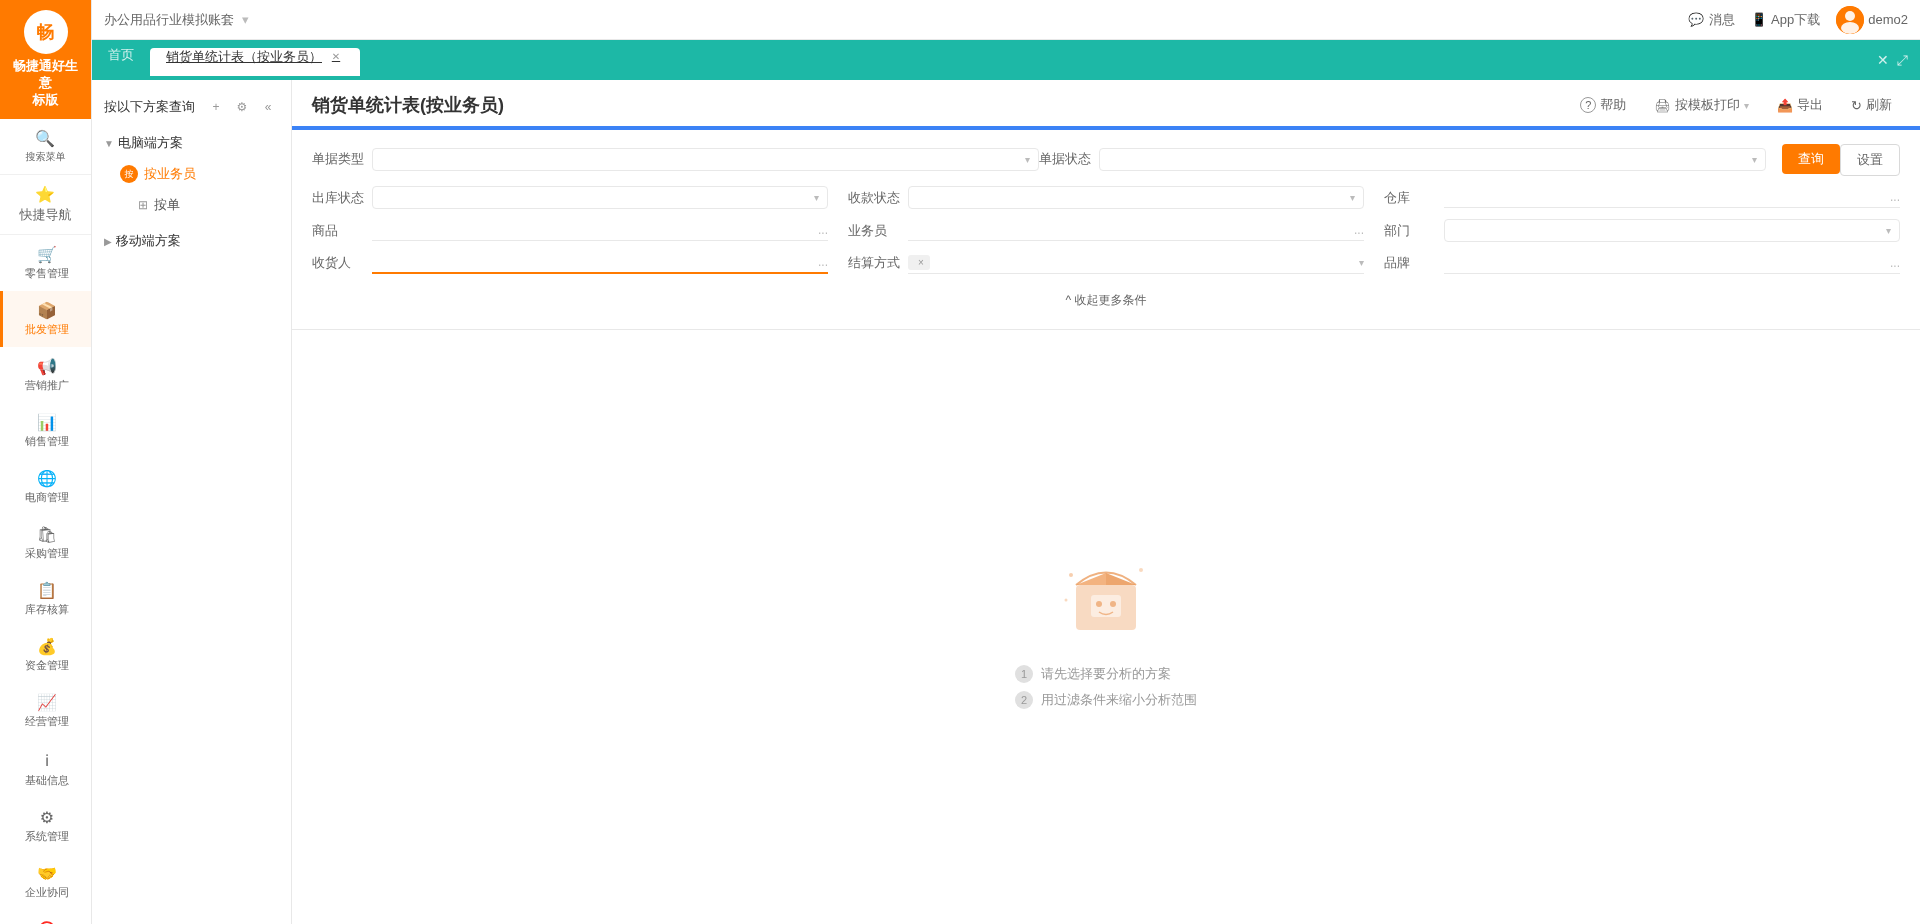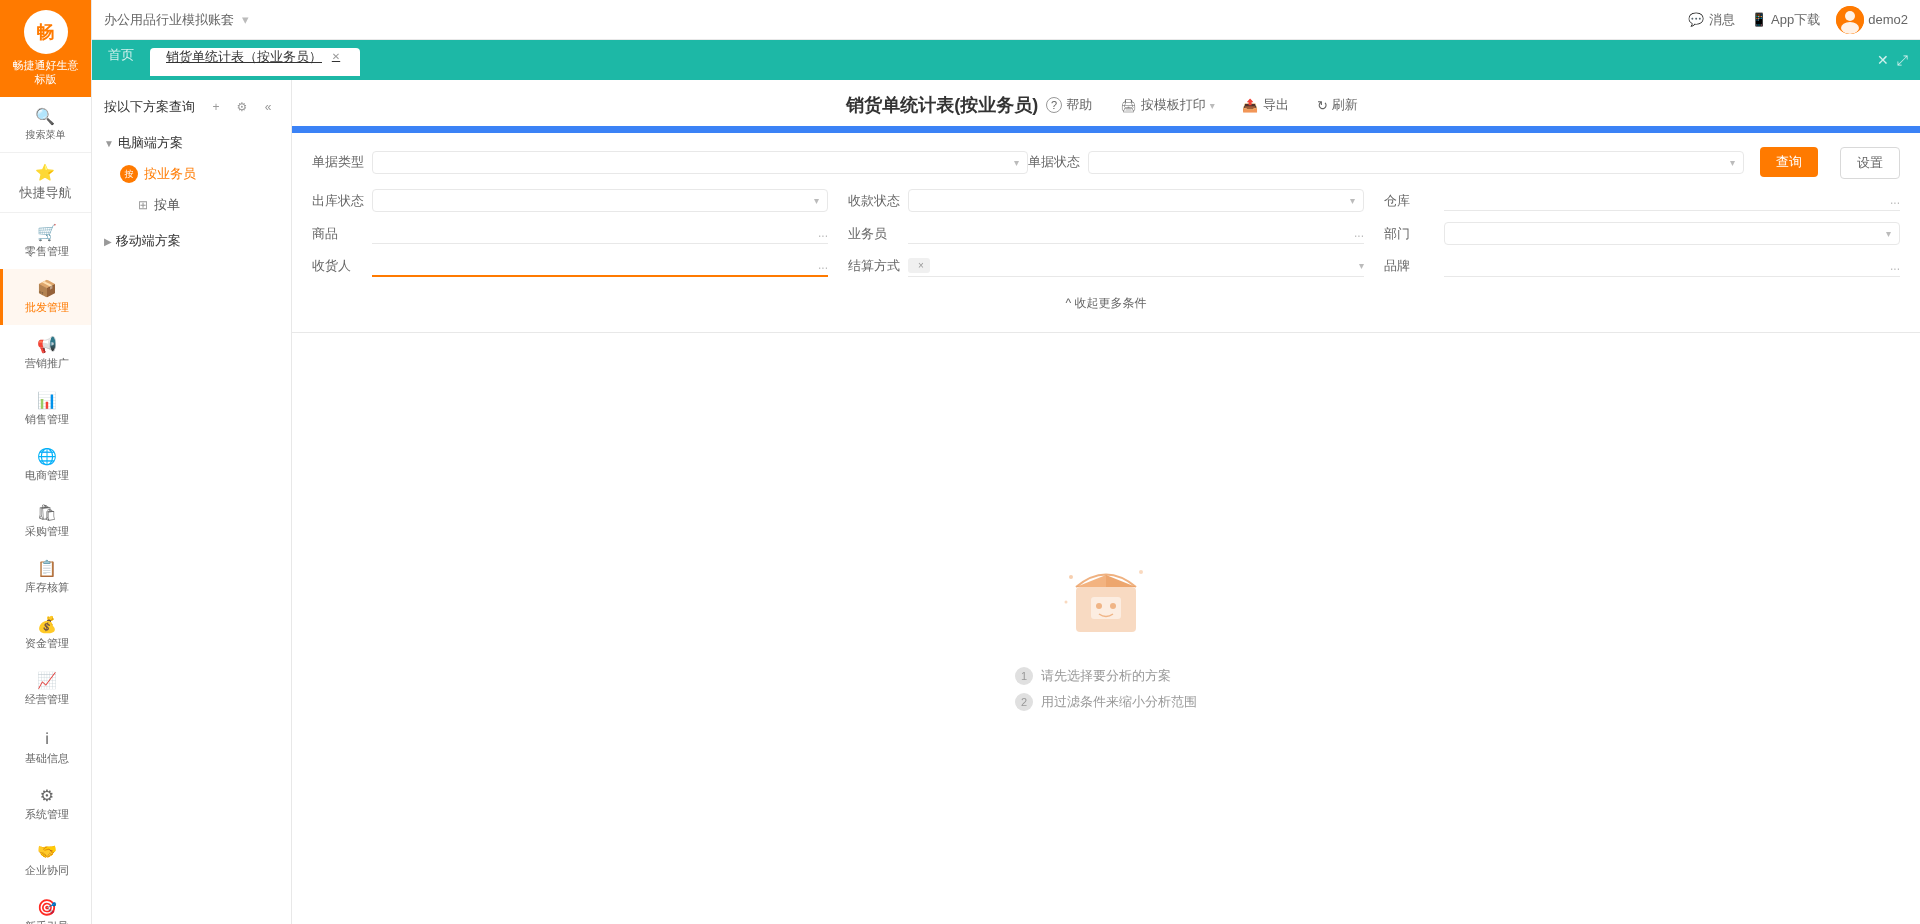--- a/index.html
+++ b/index.html
@@ -5,21 +5,21 @@
     * { box-sizing: border-box; margin: 0; padding: 0; font-family: 'Microsoft YaHei', Arial, sans-serif; }
     body { background: #f0f2f5; font-size: 13px; color: #333; }
 
     
     .app-container { display: flex; height: 924px; width: 1920px; overflow: hidden; }
 
     
     .sidebar { width: 92px; background: #fff; display: flex; flex-direction: column; align-items: center; border-right: 1px solid #e8e8e8; flex-shrink: 0; }
     .sidebar-logo { width: 100%; padding: 10px 8px; display: flex; flex-direction: column; align-items: center; background: #ff7a00; }
     .sidebar-logo-icon { width: 44px; height: 44px; border-radius: 50%; background: #fff; display: flex; align-items: center; justify-content: center; font-size: 18px; color: #ff7a00; font-weight: bold; }
-    .sidebar-logo-text { color: #fff; font-size: 11px; margin-top: 4px; text-align: center; line-height: 1.3; }
+    .sidebar-logo-text { color: #fff; font-size: 13px; margin-top: 4px; text-align: center; line-height: 1.3; font-weight: bold; }
     .sidebar-search { width: 100%; padding: 10px 0; display: flex; flex-direction: column; align-items: center; border-bottom: 1px solid #f0f0f0; cursor: pointer; }
     .sidebar-search-icon { font-size: 16px; color: #666; }
     .sidebar-search-label { font-size: 10px; color: #666; margin-top: 2px; }
     .sidebar-quicknav { width: 100%; padding: 10px 0; display: flex; flex-direction: column; align-items: center; border-bottom: 1px solid #f0f0f0; cursor: pointer; }
     .sidebar-quicknav-icon { font-size: 16px; color: #666; }
     .sidebar-quicknav-label { font-size: 13px; color: #666; margin-top: 2px; }
     .sidebar-nav { flex: 1; width: 100%; overflow-y: auto; }
     .sidebar-nav-item { width: 100%; padding: 10px 4px; display: flex; flex-direction: column; align-items: center; cursor: pointer; border-left: 3px solid transparent; }
     .sidebar-nav-item.active { background: #fff7f0; border-left-color: #ff7a00; }
     .sidebar-nav-item .nav-icon { font-size: 16px; color: #666; }
@@ -61,21 +61,21 @@
     .side-panel-item.active { color: #ff7a00; }
     .side-panel-item-icon { width: 18px; height: 18px; border-radius: 50%; background: #ff7a00; display: flex; align-items: center; justify-content: center; color: #fff; font-size: 9px; flex-shrink: 0; }
     .side-panel-sub-item { display: flex; align-items: center; padding: 6px 12px 6px 46px; cursor: pointer; font-size: 13px; color: #555; gap: 6px; }
     .side-panel-sub-icon { font-size: 12px; color: #999; }
     .side-panel-section2 { padding-top: 4px; }
 
     
     .main-panel { flex: 1; display: flex; flex-direction: column; overflow: hidden; }
 
     
-    .page-header { background: #fff; padding: 12px 20px 8px; border-bottom: 7px solid #3b82f6; display: flex; align-items: center; justify-content: center; }
+    .page-header { background: #fff; padding: 12px 20px 8px; border-bottom: 4px solid #3b82f6; display: flex; align-items: center; justify-content: space-between; }
     .page-title { font-size: 18px; font-weight: 600; color: #333; }
     .page-header-actions { display: flex; align-items: center; gap: 12px; }
     .header-action-btn { display: flex; align-items: center; gap: 4px; font-size: 13px; color: #666; cursor: pointer; padding: 4px 8px; border-radius: 4px; }
     .btn-primary { background: #ff7a00; color: #fff; border: none; padding: 6px 16px; border-radius: 4px; cursor: pointer; font-size: 13px; }
     .btn-default { background: #fff; color: #666; border: 1px solid #d9d9d9; padding: 6px 16px; border-radius: 4px; cursor: pointer; font-size: 13px; }
 
     
     .filter-area { background: #fff; padding: 12px 20px; border-bottom: 1px solid #e8e8e8; }
     .filter-row { display: flex; align-items: center; gap: 0; margin-bottom: 10px; }
     .filter-row:last-child { margin-bottom: 0; }
@@ -94,21 +94,21 @@
     .filter-tag { display: inline-flex; align-items: center; gap: 4px; background: #f0f0f0; border-radius: 3px; padding: 2px 6px; font-size: 12px; color: #666; }
     .filter-tag-close { cursor: pointer; color: #999; font-size: 10px; }
 
     
     .empty-state { flex: 1; display: flex; flex-direction: column; align-items: center; justify-content: center; background: #fff; }
     .empty-icon { width: 100px; height: 100px; margin-bottom: 20px; }
     .empty-tips { display: flex; flex-direction: column; gap: 8px; }
     .empty-tip { display: flex; align-items: center; gap: 8px; font-size: 13px; color: #999; }
     .tip-num { width: 18px; height: 18px; border-radius: 50%; background: #e0e0e0; display: flex; align-items: center; justify-content: center; font-size: 11px; color: #999; flex-shrink: 0; }
 
-    .filter-row-actions { display: flex; align-items: flex-start; justify-content: center; gap: 22px; flex-shrink: 0; padding-left: 16px; padding-top: 2px; }
+    .filter-row-actions { display: flex; align-items: flex-start; justify-content: center; gap: 0; flex-shrink: 0; padding-left: 16px; padding-top: 2px; }
   </style>
 </head>
 <body>
 
 <div class="app-container">
 
   <div class="sidebar">
     <div class="sidebar-logo">
       <div class="sidebar-logo-icon">
         <span>畅</span>

